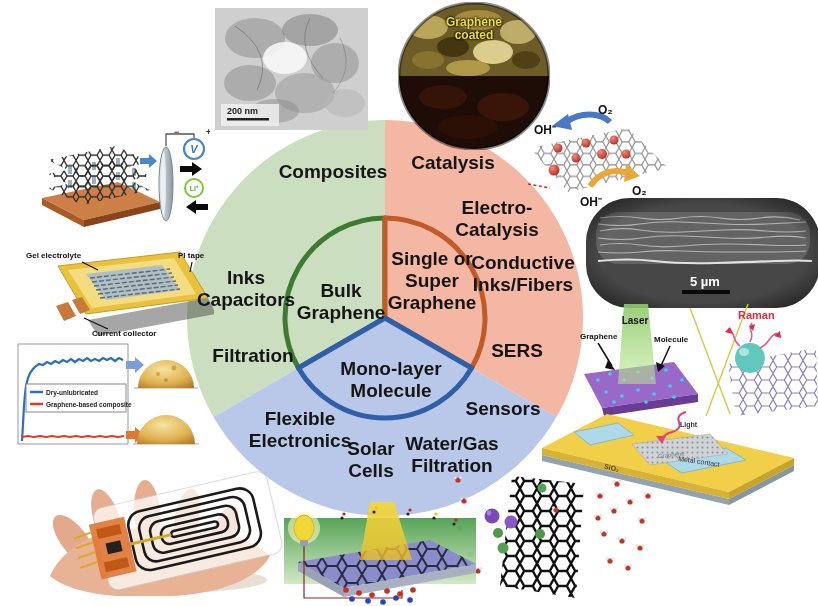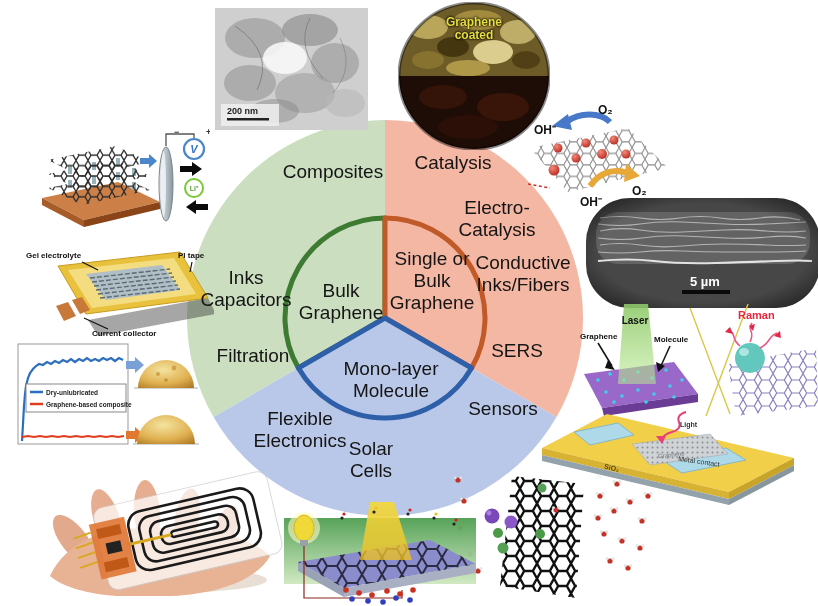--- a/index.html
+++ b/index.html
@@ -2,21 +2,21 @@
 <html><head>
 <meta charset="utf-8">
 <style>
   html,body{margin:0;padding:0;background:#fff;}
   .stage{position:relative;width:818px;height:606px;background:#fff;overflow:hidden;
          font-family:"Liberation Sans",sans-serif;}
   .abs{position:absolute;}
   .fig{position:absolute;}
   .fig svg, .abs svg{display:block;}
   .plabel{position:absolute;transform:translate(-50%,-50%);white-space:pre-line;text-align:center;
-          font-size:19px;line-height:1.16;color:#151515;z-index:4;}
+          font-size:19px;line-height:1.16;color:#151515;z-index:4;font-weight:bold;}
   .coin-label{position:absolute;left:0;right:0;text-align:center;font-weight:bold;font-size:12px;
               line-height:1.1;white-space:pre-line;color:#e8df3e;text-shadow:0 0 3px #000,0 0 2px #000;}
   svg text{font-family:"Liberation Sans",sans-serif;}
 </style>
 </head>
 <body>
 
 <div class="stage">
 
   <svg class="abs" style="left:0;top:0;z-index:1" width="818" height="606">
@@ -34,23 +34,25 @@
   <div class="plabel" style="left:253px;top:356px">Filtration</div>
   <div class="plabel" style="left:341px;top:302px">Bulk
 Graphene</div>
   <div class="plabel" style="left:453px;top:163px">Catalysis</div>
   <div class="plabel" style="left:523px;top:274px">Conductive
 Inks/Fibers</div>
   <div class="plabel" style="left:497px;top:219px">Electro-
 Catalysis</div>
   <div class="plabel" style="left:517px;top:351px">SERS</div>
   <div class="plabel" style="left:432px;top:281px">Single or
-Bulk
+Super
 Graphene</div>
   <div class="plabel" style="left:503px;top:409px">Sensors</div>
+  <div class="plabel" style="left:452px;top:455px">Water/Gas
+Filtration</div>
   <div class="plabel" style="left:371px;top:460px">Solar
 Cells</div>
   <div class="plabel" style="left:300px;top:430px">Flexible
 Electronics</div>
   <div class="plabel" style="left:391px;top:380px">Mono-layer
 Molecule</div>
 
   <div class="fig" style="left:215px;top:8px;z-index:3">
     <svg width="153" height="122">
       <rect width="153" height="122" fill="#cfcfcf"></rect>

